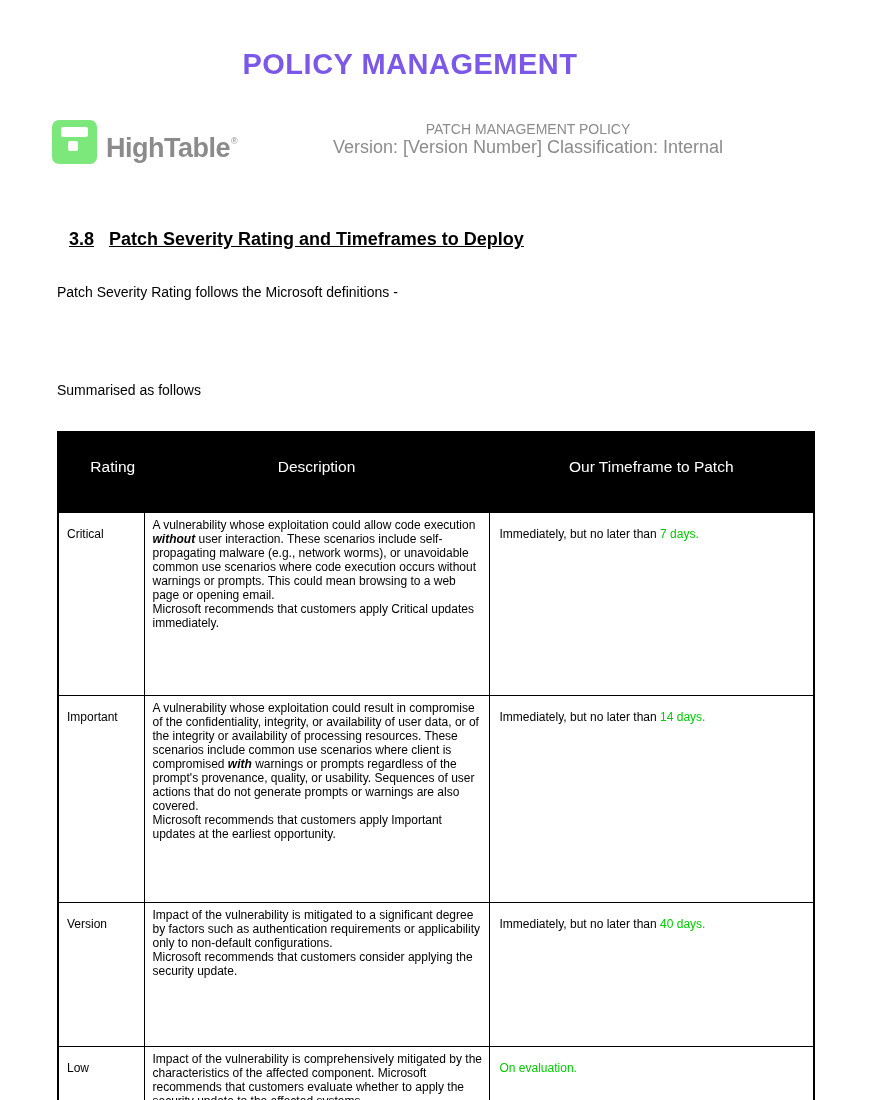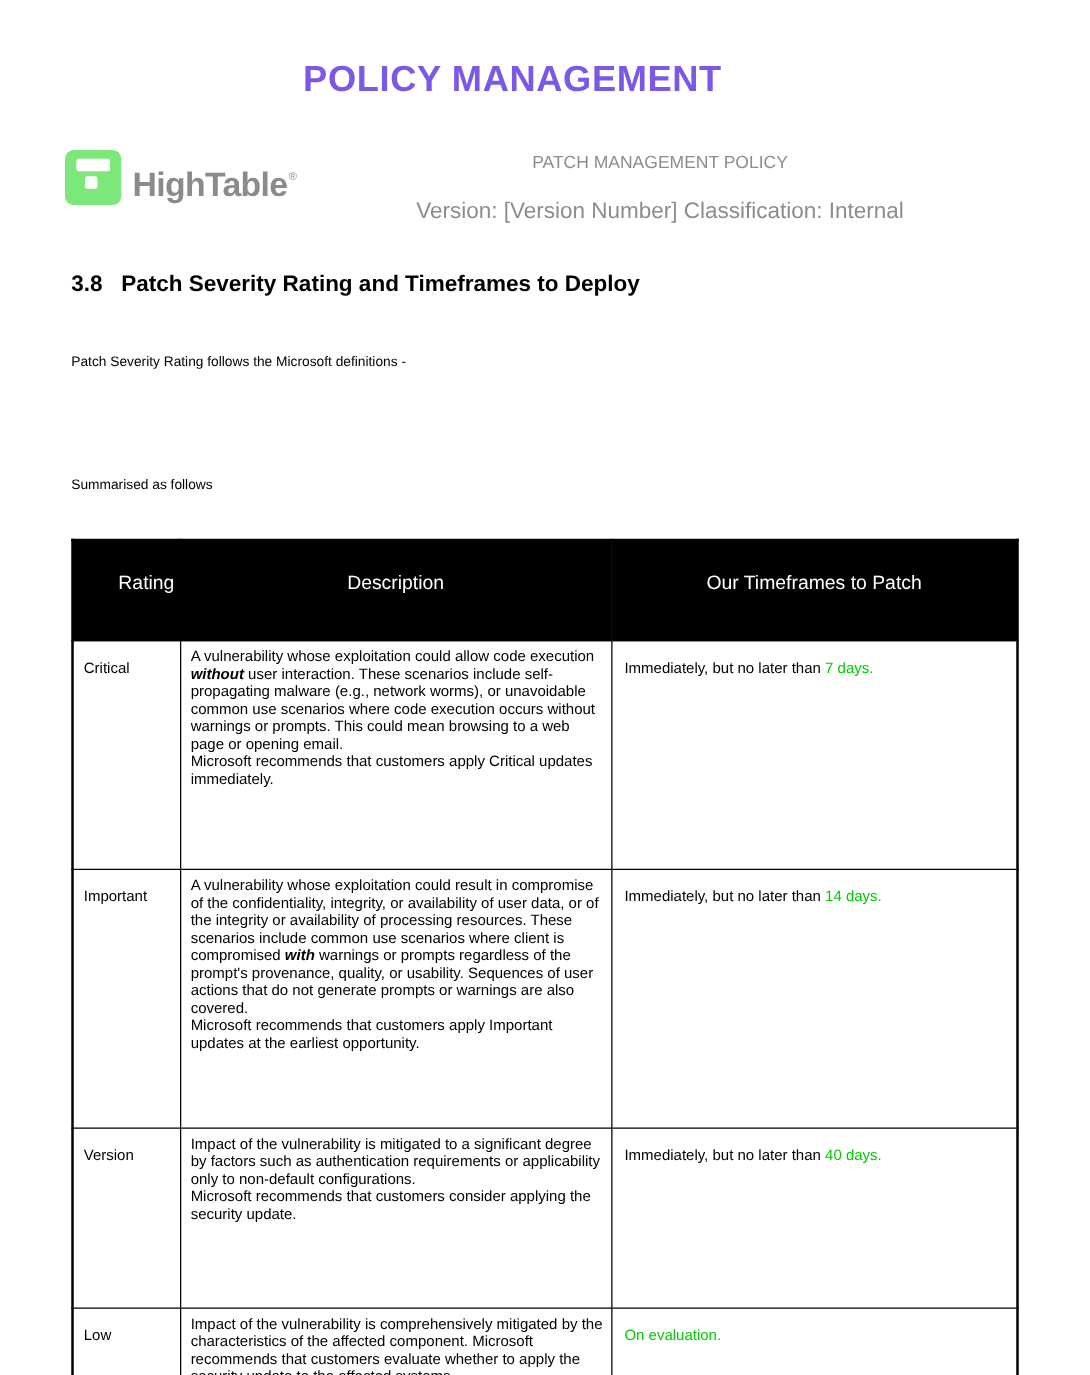--- a/index.html
+++ b/index.html
@@ -28,45 +28,45 @@
     border-radius:7px;flex:0 0 auto;
   }
   .brand-icon .bar{position:absolute;left:9px;top:7px;width:27px;height:10px;background:#fff;border-radius:2px;}
   .brand-icon .dot{position:absolute;left:16px;top:21px;width:10px;height:10px;background:#fff;border-radius:2px;}
   .brand-name{
     margin-left:9px;font-size:27px;font-weight:700;color:#8b8b8b;letter-spacing:-0.5px;
   }
   .brand-name sup{font-size:9px;font-weight:400;vertical-align:13px;margin-left:1px;}
   
   .doc-meta{position:absolute;top:121px;right:82px;width:420px;text-align:center;color:var(--meta-gray);}
-  .doc-meta-title{font-size:14px;margin-bottom:21px;}
+  .doc-meta-title{font-size:14px;}
   .doc-meta-version{font-size:18px;}
   
-  .section-heading{position:absolute;left:57px;top:217px;margin:0;font-size:18px;font-weight:bold;color:#000;}
+  .section-heading{position:absolute;left:57px;top:217px;margin:12px;font-size:18px;font-weight:bold;color:#000;text-decoration:underline;}
   .sec-num{margin-right:15px;}
-  .para{position:absolute;left:57px;margin:0;font-size:11px;color:#000;}
+  .para{position:absolute;left:57px;margin:0;font-size:14px;color:#000;}
   .intro{top:284px;}
   .doc-link{
     position:absolute;left:57px;top:323px;font-size:15px;color:var(--link-blue);
     text-decoration:underline;
   }
   .summarised{top:382px;}
   
   .severity-table{
     position:absolute;left:57px;top:431px;width:756px;border-collapse:collapse;
     border:2px solid #000;table-layout:fixed;
   }
   .severity-table col.c1{width:86px;}
   .severity-table col.c2{width:345px;}
   .severity-table col.c3{width:325px;}
   .severity-table th{
     background:var(--th-bg);color:var(--th-text);font-weight:normal;font-size:15.5px;
     height:67px;border:1px solid #000;vertical-align:middle;padding:0 4px 12px 4px;
   }
-  .severity-table th.th-rating{text-align:right;padding-left:27px;}
+  .severity-table th.th-rating{text-align:center;padding-left:27px;}
   .severity-table td{
     border:1px solid #000;vertical-align:top;font-size:12px;line-height:14px;color:#000;
   }
   tbody tr:nth-child(1) td{height:164px;}
   tbody tr:nth-child(2) td{height:188px;}
   tbody tr:nth-child(3) td{height:125px;}
   tbody tr:nth-child(4) td{height:57px;}
   .td-rating{padding:14px 4px 4px 8px;}
   .td-desc{padding:5px 5px 4px 8px;white-space:pre-wrap;}
   .td-time{padding:14px 24px 4px 10px;}
@@ -105,21 +105,21 @@
   <table class="severity-table">
     <colgroup>
         <col class="c1">
         <col class="c2">
         <col class="c3">
       </colgroup>
     <thead>
       <tr>
         <th class="th-rating">Rating</th>
         <th>Description</th>
-        <th>Our Timeframes to Patch</th>
+        <th>Our Timeframe to Patch</th>
       </tr>
     </thead>
     <tbody id="severity-body">
         <tr>
           <td class="td-rating">Critical</td>
           <td class="td-desc"><span>A vulnerability whose exploitation could allow code execution </span><span class="bi">without</span><span> user interaction. These scenarios include self-propagating malware (e.g., network worms), or unavoidable common use scenarios where code execution occurs without warnings or prompts. This could mean browsing to a web page or opening email.
 Microsoft recommends that customers apply Critical updates immediately.</span></td>
           <td class="td-time"><span>Immediately, but no later than </span><span class="green">7 days.</span></td>
         </tr>
         <tr>

